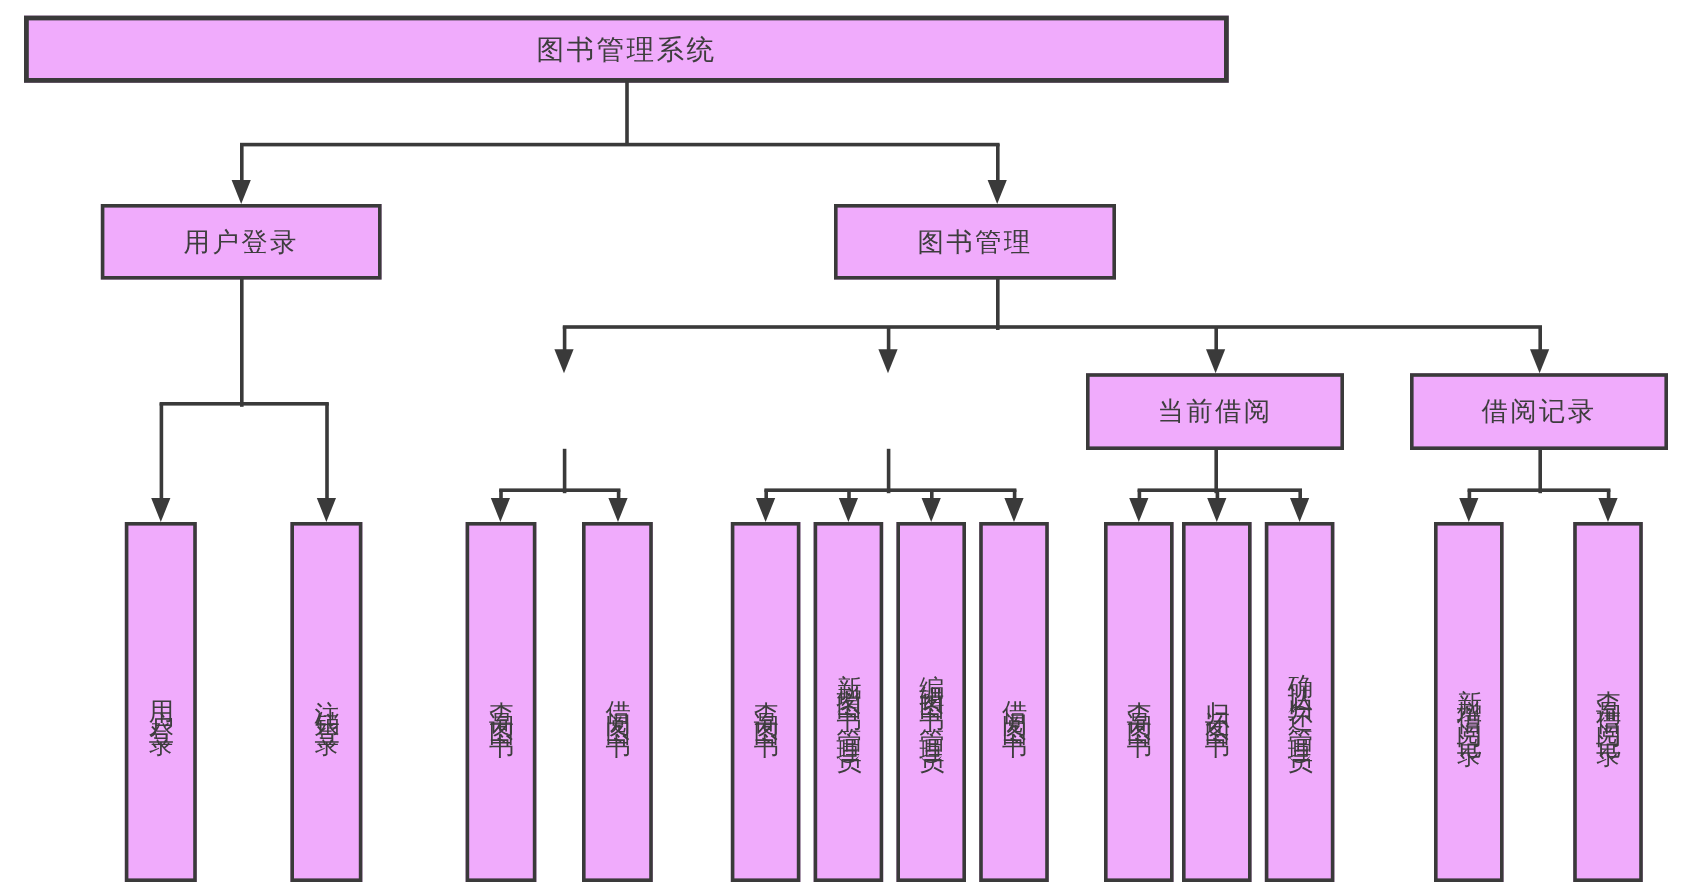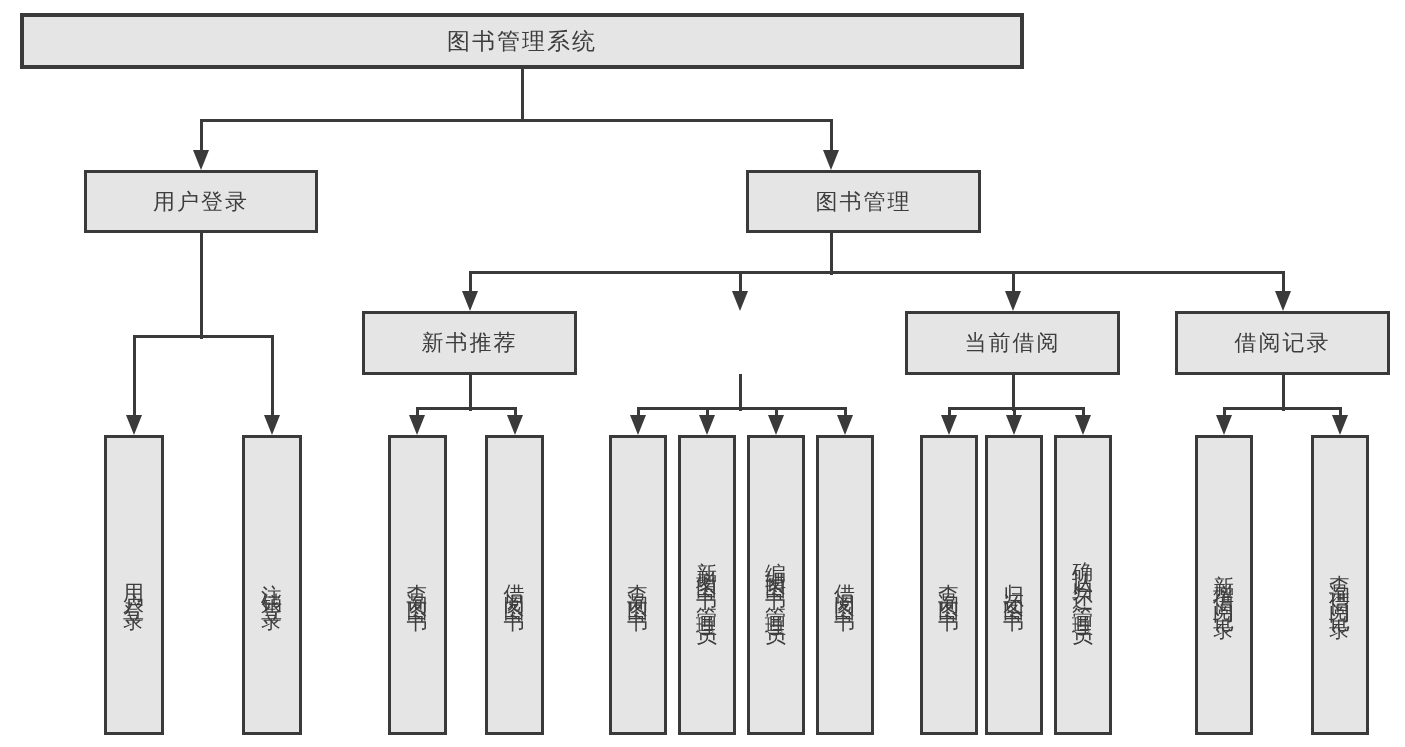--- a/index.html
+++ b/index.html
@@ -12,21 +12,21 @@
     width: 1405px;
     height: 747px;
     background: #ffffff;
     overflow: hidden;
     font-family: "Liberation Sans", "DejaVu Sans", sans-serif;
   }
   .node {
     position: absolute;
     box-sizing: border-box;
     border: 3px solid #3a3a3a;
-    background: #e5e5e5;
+    background: #f0abfc;
     display: flex;
     align-items: center;
     justify-content: center;
     color: #3d3d3d;
     font-size: 22px;
     letter-spacing: 2px;
     white-space: nowrap;
   }
   .node.root { font-size: 23px; border-width: 4px; }
   .node.vert { font-size: 21px; letter-spacing: 0; }
@@ -68,27 +68,24 @@
 
 <div class="stage">
 
   <div class="node root" style="left:20px; top:13px; width:1004px; height:56px;">
     <span>图书管理系统</span>
   </div>
 
   <div class="node" style="left:84px; top:170px; width:234px; height:63px;">
     <span>用户登录</span>
   </div>
-  <div class="node" style="left:746px; top:170px; width:235px; height:63px;">
+  <div class="node" style="left:695px; top:170px; width:235px; height:63px;">
     <span>图书管理</span>
   </div>
 
-  <div class="node" style="left:362px; top:311px; width:215px; height:64px;">
-    <span>新书推荐</span>
-  </div>
   <div class="node" style="left:905px; top:311px; width:215px; height:64px;">
     <span>当前借阅</span>
   </div>
   <div class="node" style="left:1175px; top:311px; width:215px; height:64px;">
     <span>借阅记录</span>
   </div>
 
   <div class="node vert" style="left:104px; top:435px; width:60px; height:300px;">
     <span>用户登录</span>
   </div>

